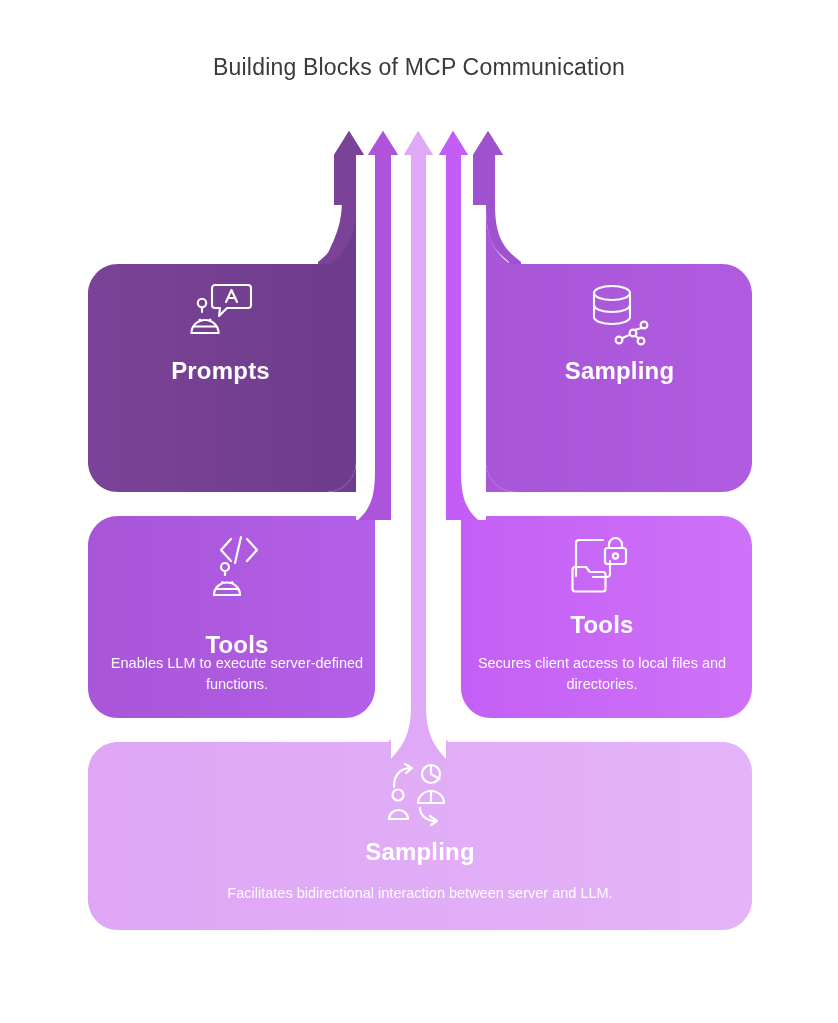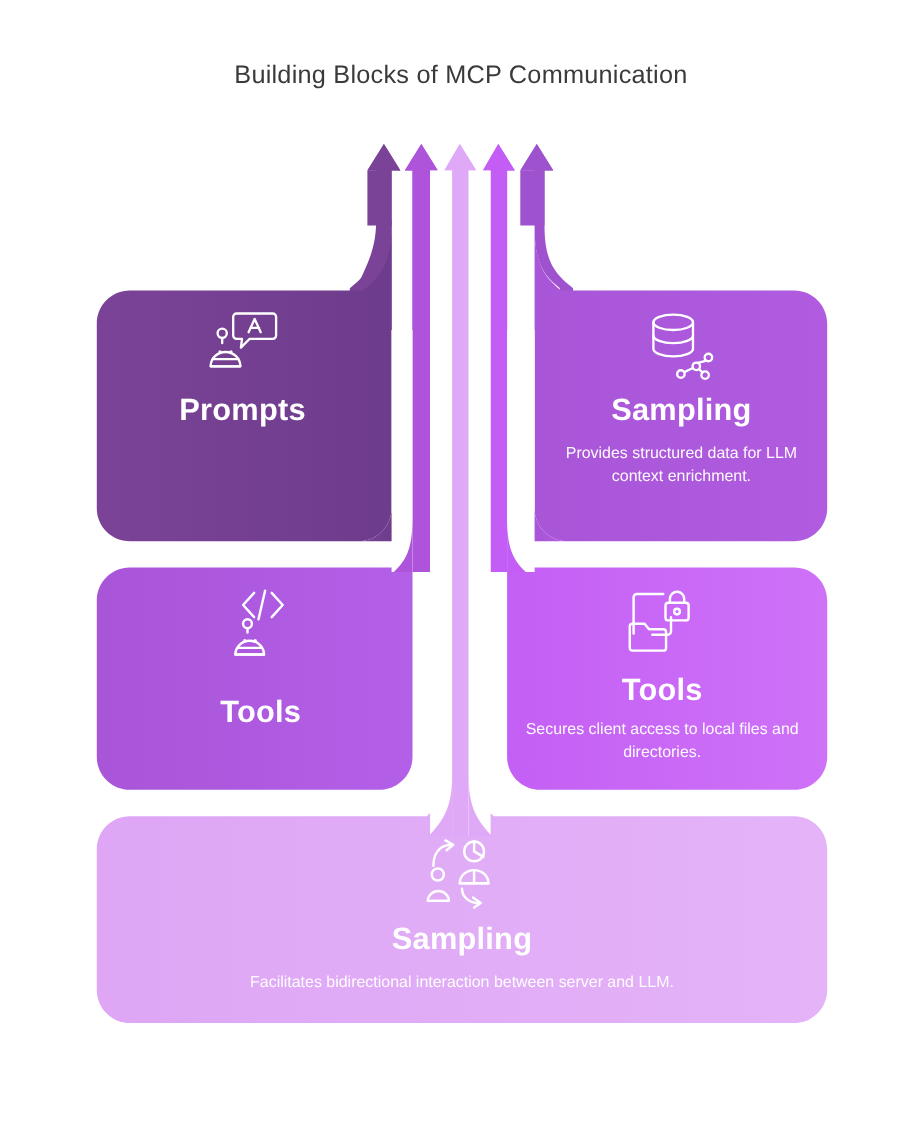--- a/index.html
+++ b/index.html
@@ -39,21 +39,21 @@
     height: 1023px;
   }
   .card-text {
     position: absolute;
     text-align: center;
     color: #ffffff;
     pointer-events: none;
   }
   .card-title {
     font-weight: bold;
-    font-size: 28px;
+    font-size: 24px;
     letter-spacing: 0.2px;
     line-height: 1.1;
   }
   .card-desc {
     font-size: 14.5px;
     font-weight: 400;
     line-height: 1.42;
     opacity: 0.97;
   }
   
@@ -279,23 +279,23 @@
       <line x1="30" y1="40" x2="56" y2="40"></line>
       <line x1="43" y1="28" x2="43" y2="40"></line>
       <path d="M48,58 C38,58 32,52 32,45"></path>
       <path d="M42,53 L49,58 L43,62"></path>
     </g>
   </svg>
 
   <div class="card-text card-title" id="prompts-title">Prompts</div>
 
   <div class="card-text card-title" id="resources-title">Sampling</div>
-  <div class="card-text card-desc" id="resources-desc">Provides structured data for LLM context enrichment.</div>
 
   <div class="card-text card-title" id="tools-title">Tools</div>
+  <div class="card-text card-desc" id="tools-desc">Enables LLM to execute server-defined functions.</div>
 
   <div class="card-text card-title" id="roots-title">Tools</div>
   <div class="card-text card-desc" id="roots-desc">Secures client access to local files and directories.</div>
 
   <div class="card-text card-title" id="sampling-title">Sampling</div>
   <div class="card-text card-desc" id="sampling-desc">Facilitates bidirectional interaction between server and LLM.</div>
 
 </div>
 
 </body></html>

